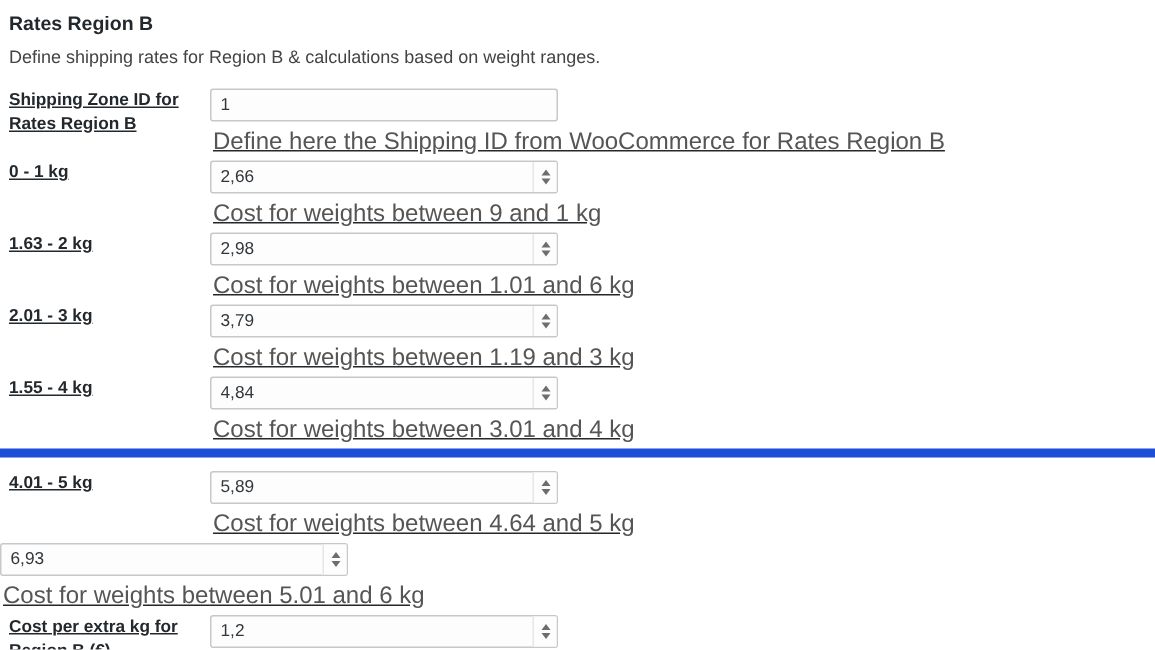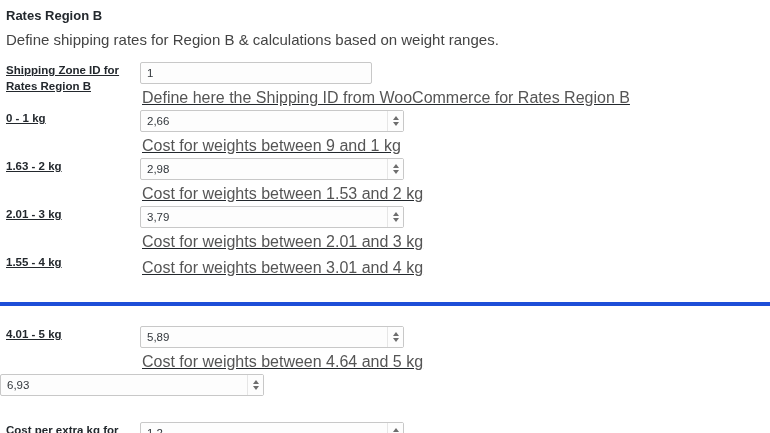--- a/index.html
+++ b/index.html
@@ -23,58 +23,58 @@
     padding: 0 0 0 0;
   }
   .section-title {
     font-size: 13px;
     font-weight: bold;
     color: #23282d;
     margin: 6px 0 0 6px;
     padding-top: 2px;
   }
   .section-desc {
-    font-size: 15px;
+    font-size: 12px;
     color: #444;
     margin: 8px 0 0 6px;
   }
   .rows {
     margin-top: 14px;
   }
   .row {
     display: flex;
     align-items: flex-start;
     padding: 0 0 0 0;
     min-height: 48px;
     text-decoration: underline;
   }
   .row.divider {
-    border-top: 4px solid #1d4ed8;
-    padding-top: 20px;
+    border-top: 6px solid #1d4ed8;
+    padding-top: 9px;
   }
   .row-label {
     width: 140px;
     box-sizing: border-box;
     padding: 1px 10px 0 6px;
     font-size: 11.5px;
     font-weight: bold;
     color: #23282d;
     line-height: 1.35;
   }
   .row-field {
     flex: 1;
     padding-right: 8px;
   }
   .input-wrap {
     position: relative;
     display: inline-block;
   }
   input.text-input {
     box-sizing: border-box;
-    width: 264px;
+    width: 232px;
     height: 22px;
     padding: 2px 6px;
     border: 1px solid #c8c8c8;
     border-radius: 2px;
     background: #fdfdfd;
     font-family: "Liberation Sans", sans-serif;
     font-size: 11.5px;
     color: #32373c;
     outline: none;
   }
@@ -155,41 +155,48 @@
     <div class="row">
       <div class="row-label">1.63 - 2 kg</div>
       <div class="row-field">
         <span class="input-wrap">
           <input class="text-input number" type="text" value="2,98" style="">
           <span class="spinner">
             <span class="arrow up"></span>
             <span class="arrow down"></span>
           </span>
         </span>
-        <span class="help">Cost for weights between 1.53 and 2 kg</span>
+        <span class="help">Cost for weights between 1.01 and 6 kg</span>
       </div>
     </div>
 
     <div class="row">
       <div class="row-label">2.01 - 3 kg</div>
       <div class="row-field">
         <span class="input-wrap">
           <input class="text-input number" type="text" value="3,79" style="">
           <span class="spinner">
             <span class="arrow up"></span>
             <span class="arrow down"></span>
           </span>
         </span>
-        <span class="help">Cost for weights between 2.01 and 3 kg</span>
+        <span class="help">Cost for weights between 1.19 and 3 kg</span>
       </div>
     </div>
 
     <div class="row">
       <div class="row-label">1.55 - 4 kg</div>
       <div class="row-field">
+        <span class="input-wrap">
+          <input class="text-input number" type="text" value="4,84" style="">
+          <span class="spinner">
+            <span class="arrow up"></span>
+            <span class="arrow down"></span>
+          </span>
+        </span>
         <span class="help">Cost for weights between 3.01 and 4 kg</span>
       </div>
     </div>
 
     <div class="row divider">
       <div class="row-label">4.01 - 5 kg</div>
       <div class="row-field">
         <span class="input-wrap">
           <input class="text-input number" type="text" value="5,89" style="">
           <span class="spinner">
@@ -203,20 +210,21 @@
 
     <div class="row">
       <div class="row-field">
         <span class="input-wrap">
           <input class="text-input number" type="text" value="6,93" style="">
           <span class="spinner">
             <span class="arrow up"></span>
             <span class="arrow down"></span>
           </span>
         </span>
+        <span class="help">Cost for weights between 5.01 and 6 kg</span>
       </div>
     </div>
 
     <div class="row">
       <div class="row-label">Cost per extra kg for Region B (€)</div>
       <div class="row-field">
         <span class="input-wrap">
           <input class="text-input number" type="text" value="1,2" style="">
           <span class="spinner">
             <span class="arrow up"></span>

